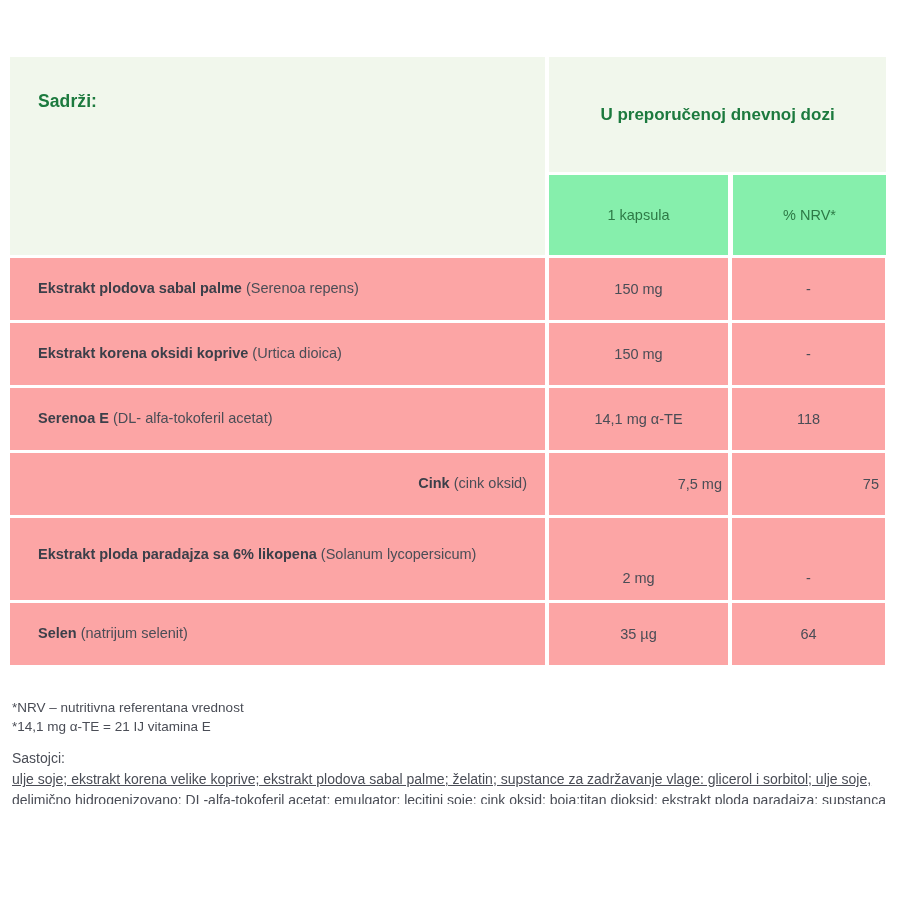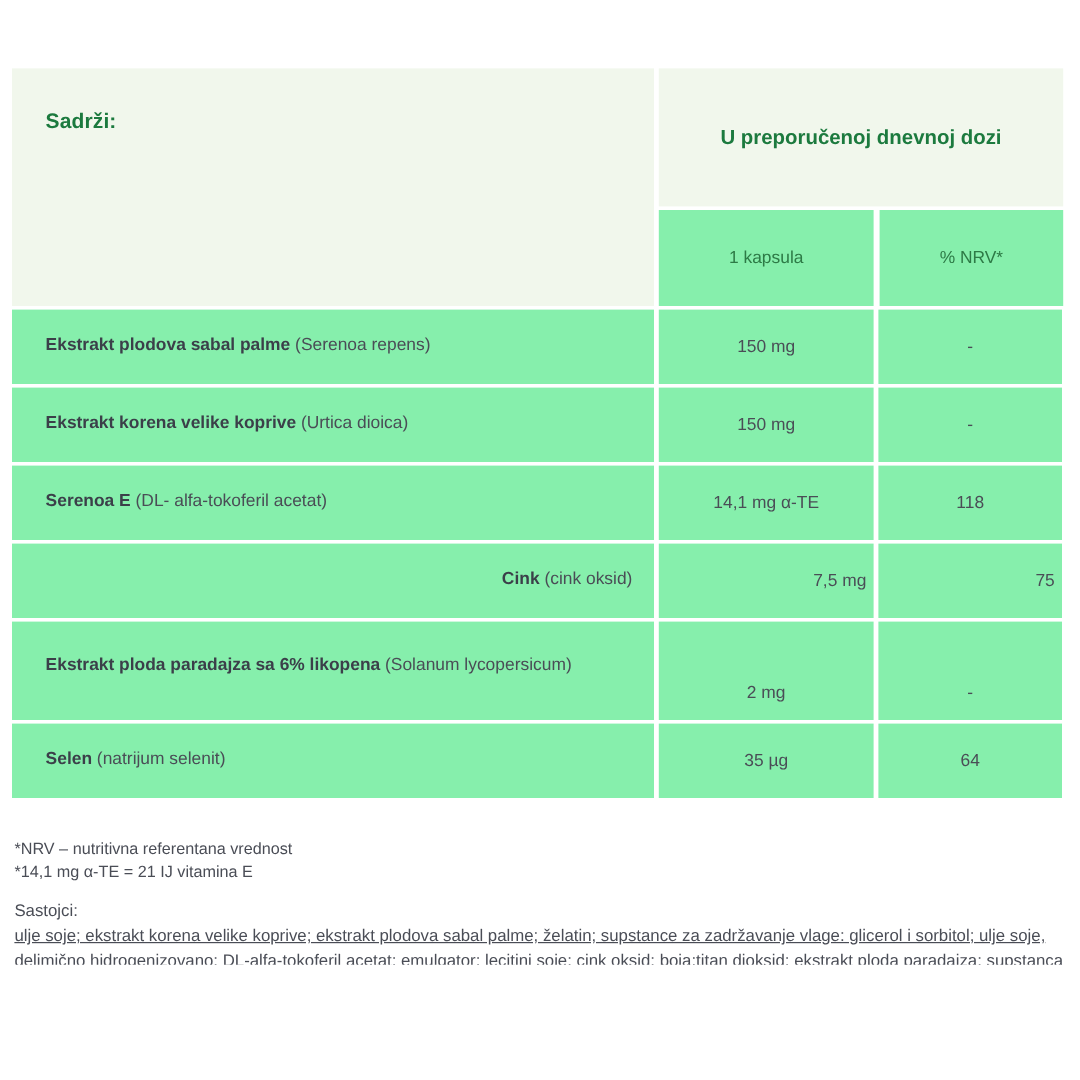--- a/index.html
+++ b/index.html
@@ -37,21 +37,21 @@
   .hdr-sub-cell{
     background:#86efac;display:flex;align-items:center;justify-content:center;
   }
   .hdr-sub-cell.c1{width:179px;}
   .hdr-sub-cell.c2{width:153px;}
   .hdr-sub-label{color:#2d7a46;font-size:14.5px;}
 
   
   .rows{margin-top:3px;display:flex;flex-direction:column;gap:3px;}
   .row{display:flex;gap:4px;align-items:stretch;}
-  .cell{background:#86efac;box-sizing:border-box;}
+  .cell{background:#fca5a5;box-sizing:border-box;}
   .cell-name{
     width:535px;display:flex;align-items:center;
     padding:14px 18px 14px 28px;
   }
   .row.tall .cell-name{align-items:flex-start;padding-top:24px;}
   .name-text{font-size:14.5px;line-height:1.75;color:#4a4d56;}
   .name-text b{font-weight:bold;color:#3b3f49;font-size:14.5px;}
   .cell-val{
     width:179px;display:flex;align-items:center;justify-content:center;
     padding:14px 6px;
@@ -119,21 +119,21 @@
         <div class="cell cell-val">
           <span class="val-text">150 mg</span>
         </div>
         <div class="cell cell-nrv">
           <span class="val-text">-</span>
         </div>
       </div>
 
       <div class="row r2">
         <div class="cell cell-name">
-          <span class="name-text"><b>Ekstrakt korena velike koprive</b><span> (Urtica dioica)</span></span>
+          <span class="name-text"><b>Ekstrakt korena oksidi koprive</b><span> (Urtica dioica)</span></span>
         </div>
         <div class="cell cell-val">
           <span class="val-text">150 mg</span>
         </div>
         <div class="cell cell-nrv">
           <span class="val-text">-</span>
         </div>
       </div>
 
       <div class="row r3">

